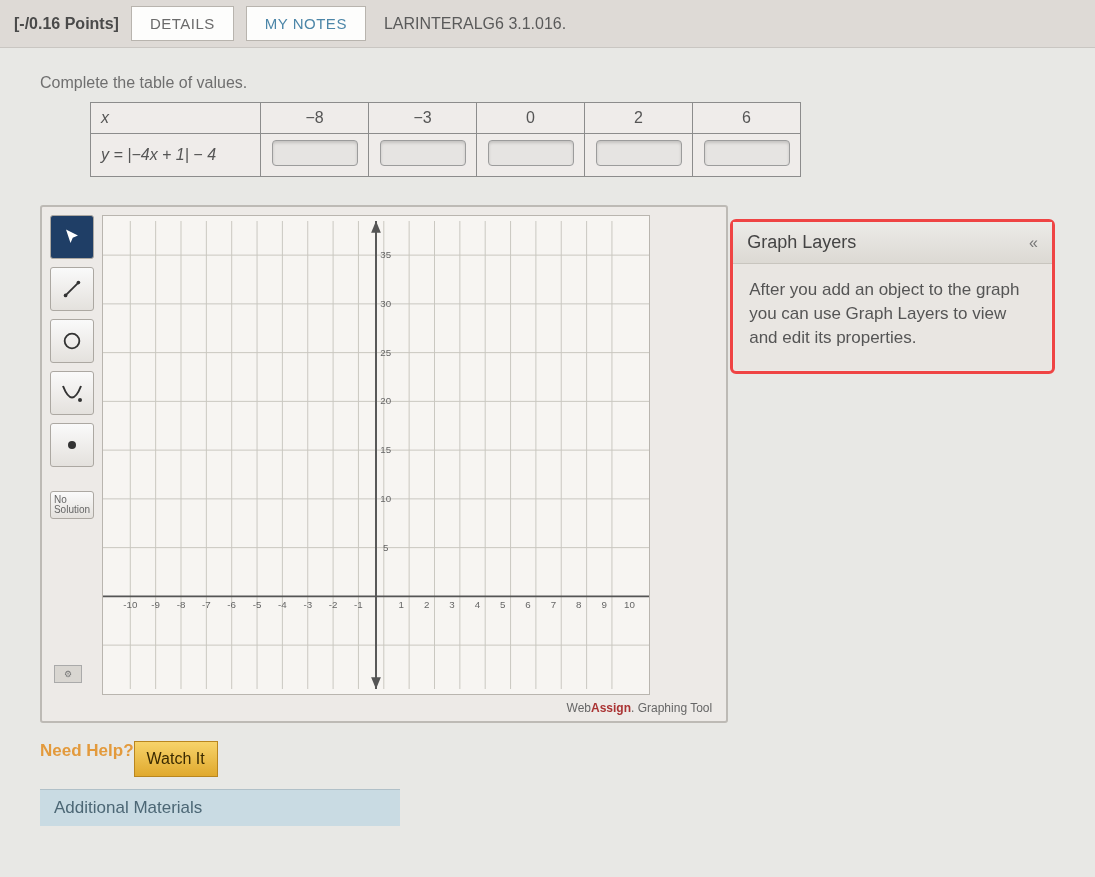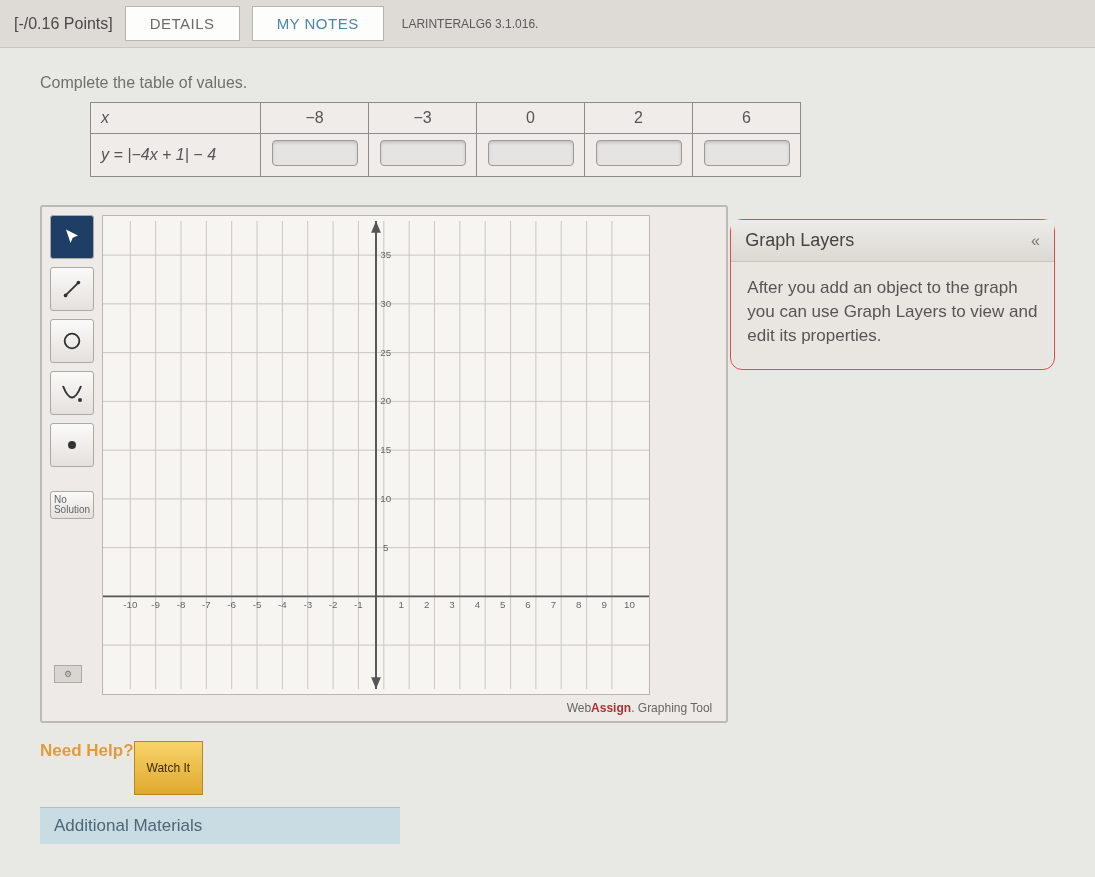--- a/index.html
+++ b/index.html
@@ -13,32 +13,32 @@
     color: #333;
   }
   .header-bar {
     display: flex;
     align-items: center;
     gap: 12px;
     padding: 6px 14px;
     background: #dedad6;
     border-bottom: 1px solid #c9c6c2;
   }
-  .points { font-weight: normal; color: #4a4a4a; font-size: 16px; }
+  .points { font-weight: bold; color: #4a4a4a; font-size: 16px; }
   .pill-btn {
     border: 1px solid #b8b4ae;
     background: #fdfdfc;
-    padding: 8px 24px;
+    padding: 8px 18px;
     font-size: 15px;
     color: #6b6b6b;
     letter-spacing: .5px;
     cursor: pointer;
   }
   .mynotes { color: #4c86a8; }
-  .srcref { font-size: 12px; color: #5a5a5a; margin-left: 6px; }
+  .srcref { font-size: 16px; color: #5a5a5a; margin-left: 6px; }
   .content { padding: 26px 40px 0 40px; }
   .instruct { color: #6f6f6f; font-size: 16px; margin-bottom: 10px; }
   table.valtab { border-collapse: collapse; margin-left: 50px; margin-bottom: 28px; }
   table.valtab th, table.valtab td {
     border: 1px solid #8c8c8c;
     padding: 6px 10px;
     text-align: center;
     font-weight: normal;
     color: #555;
     font-size: 16px;
@@ -96,42 +96,42 @@
     font-size: 12px;
     color: #666;
     padding: 6px 6px 2px 0;
   }
   .graph-footer b { color: #a33; font-weight: bold; }
   .graph-icon-bl { position:absolute; bottom:38px; left:12px; width:28px; height:18px; background:#d9d6d1; border:1px solid #aaa; font-size:9px; display:flex; align-items:center; justify-content:center; color:#777;}
   .layers-panel {
     margin-top: 14px;
     margin-left: 2px;
     width: 340px;
-    border: 1px solid #ef4444;
-    border-radius: 12px;
+    border: 3px solid #ef4444;
+    border-radius: 6px;
     background: #e9e6e2;
     box-shadow: inset 0 0 0 1px #fff3;
   }
   .layers-head {
     background: linear-gradient(#ecebe8,#dcd9d3);
     border-bottom: 1px solid #c8c5be;
     padding: 10px 14px;
     font-size: 18px;
     color: #444;
     display: flex; justify-content: space-between; align-items: center;
   }
   .layers-head .coll { font-size: 16px; color:#777; cursor:pointer; }
   .layers-body { padding: 14px 16px 22px 16px; font-size: 17px; color: #555; line-height: 1.4; }
   .need-help { margin: 18px 0 8px 0; display:flex; align-items:flex-start; }
   .need-help .lab { color: #e39a3c; font-weight: bold; font-size: 17px;}
   .watch-btn {
     background: linear-gradient(#f7d36a,#e0a92e);
     border: 1px solid #b9861f;
-    padding: 19px 12px;
-    font-size: 12px;
+    padding: 8px 12px;
+    font-size: 16px;
     color: #3a2a00;
     cursor: pointer;
   }
   .addl { margin-top:12px; padding:8px 14px; background:#c9dbe3; color:#4c6775; font-size:17px; border-top:1px solid #b0c0c8; width: 360px;}
 </style>
 </head>
 <body>
 
 <div class="header-bar">
   <span class="points">[-/0.16 Points]</span>

